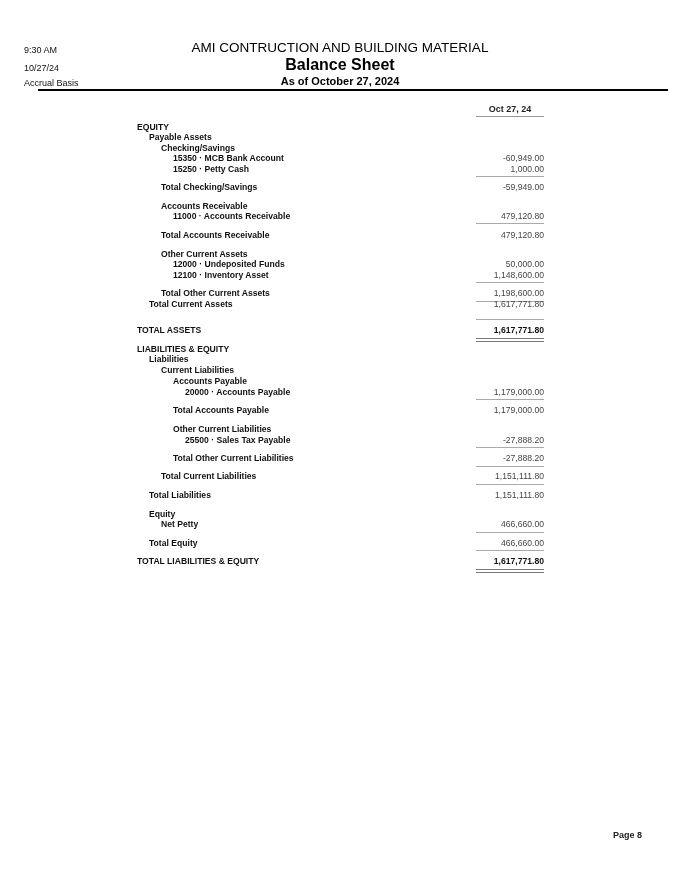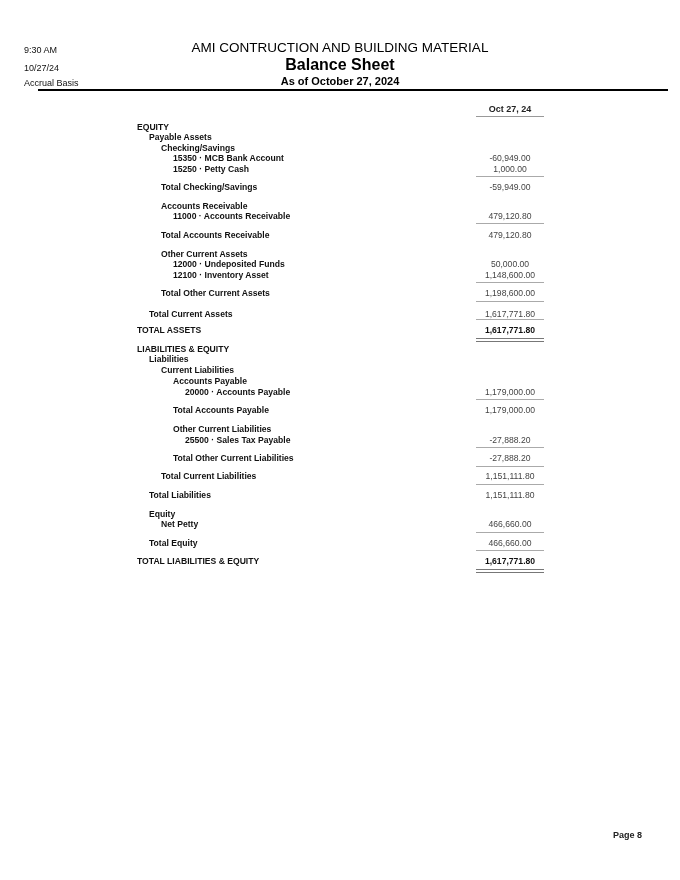--- a/index.html
+++ b/index.html
@@ -4,21 +4,21 @@
 <style>
   html, body { margin:0; padding:0; background:#fff; }
   body { width:680px; height:880px; position:relative; font-family:"Liberation Sans", sans-serif; color:#000; overflow:hidden; }
   .hdr-left { position:absolute; left:24px; font-size:9px; color:#111;text-align:right; }
   .hdr-center { position:absolute; left:0; width:680px; text-align:center; }
   .hline { position:absolute; left:38px; width:630px; top:89px; border-top:2px solid #000; }
   .colhead { position:absolute; left:476px; width:68px; top:104px; text-align:center; font-size:9px; font-weight:bold; color:#222; }
   .colline { position:absolute; left:476px; width:68px; top:116px; border-top:1px solid #999; }
   .row { position:absolute; left:0; width:680px; height:11px; font-size:8.6px; line-height:11px; }
   .row .lbl { position:absolute; white-space:nowrap; color:#111; font-weight:bold; }
-  .row .val { position:absolute; left:476px; width:68px; text-align:center; color:#444; }
+  .row .val { position:absolute; left:476px; width:68px; text-align:right; color:#444; }
   .row .val.bold { font-weight:bold; color:#111; }
   .rule { position:absolute; left:476px; width:68px; border-top:1px solid #aaa; }
   .drule { position:absolute; left:476px; width:68px; height:2px; border-top:1px solid #777; border-bottom:1px solid #777; }
   .footer { position:absolute; left:613px; top:830px; font-size:9px; font-weight:bold; color:#222; }
 </style>
 </head>
 <body>
 
 <div class="hdr-left" style="top:45px">9:30 AM</div>
 <div class="hdr-left" style="top:63px">10/27/24</div>
@@ -78,21 +78,21 @@
 <div class="row" style="top:270px">
     <span class="lbl" style="left:173px">12100 · Inventory Asset</span>
     <span class="val">1,148,600.00</span>
   </div>
 <div class="rule" style="top:282px"></div>
 <div class="row" style="top:288px">
     <span class="lbl" style="left:161px">Total Other Current Assets</span>
     <span class="val">1,198,600.00</span>
   </div>
 <div class="rule" style="top:301px"></div>
-<div class="row" style="top:309px">
+<div class="row" style="top:299px">
     <span class="lbl" style="left:149px">Total Current Assets</span>
     <span class="val">1,617,771.80</span>
   </div>
 <div class="rule" style="top:319px"></div>
 <div class="row" style="top:325px">
     <span class="lbl" style="left:137px">TOTAL ASSETS</span>
     <span class="val bold">1,617,771.80</span>
   </div>
 <div class="drule" style="top:338px"></div>
 

